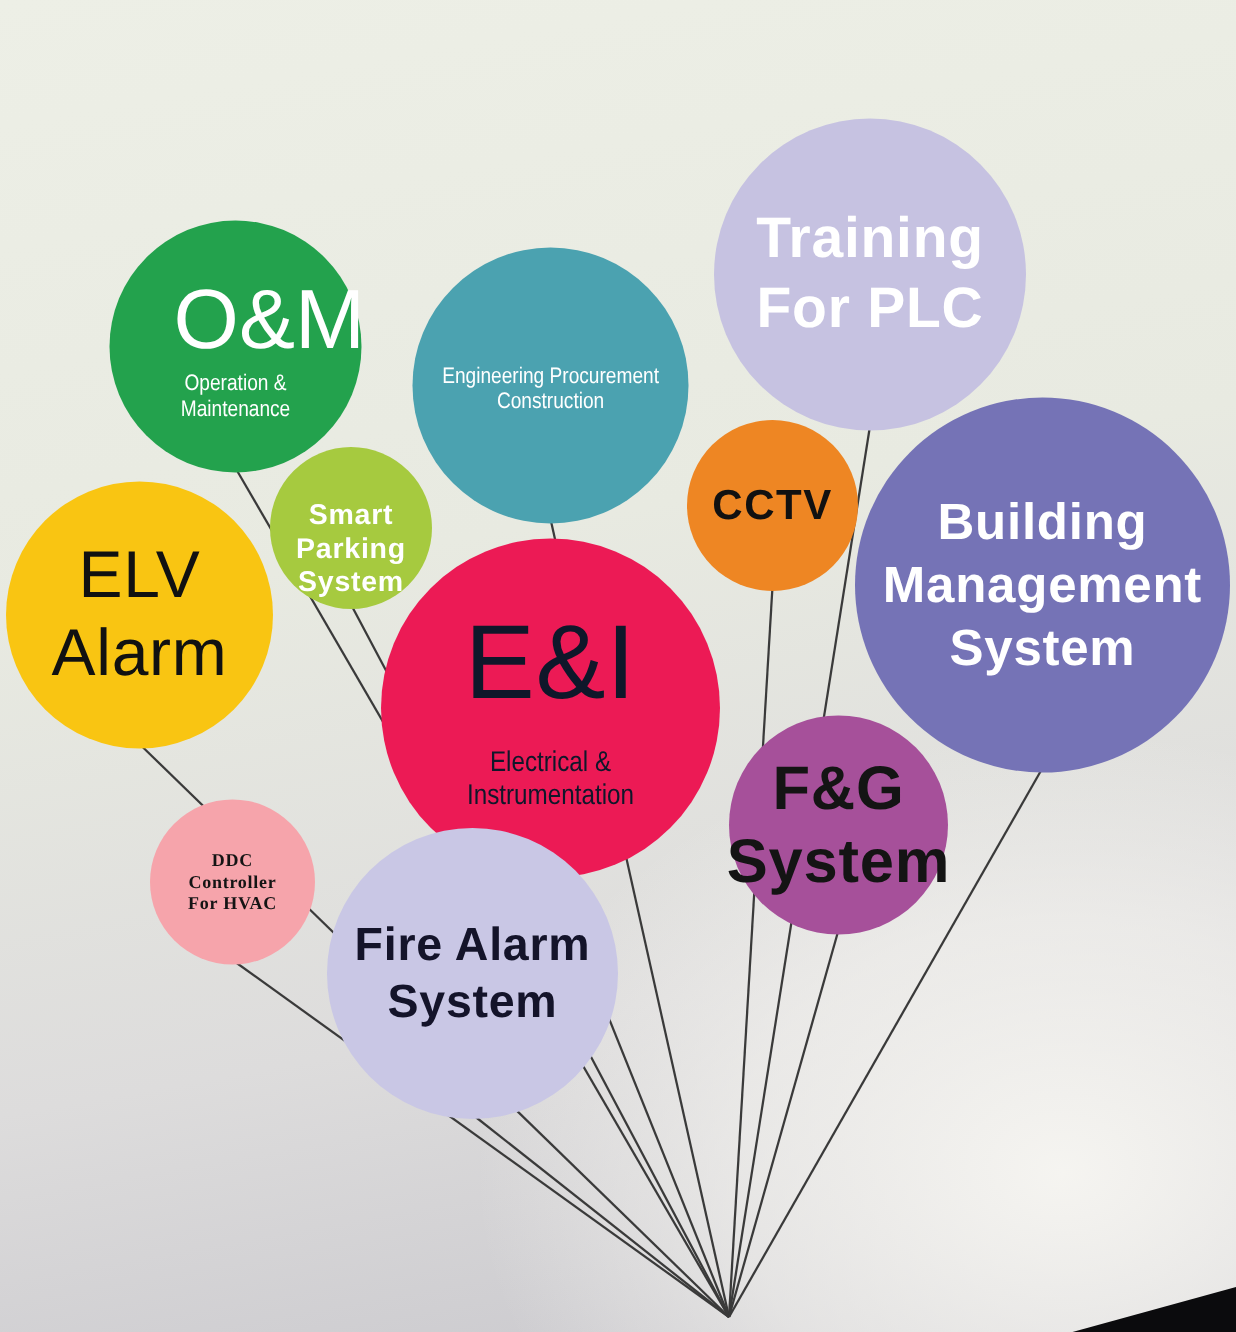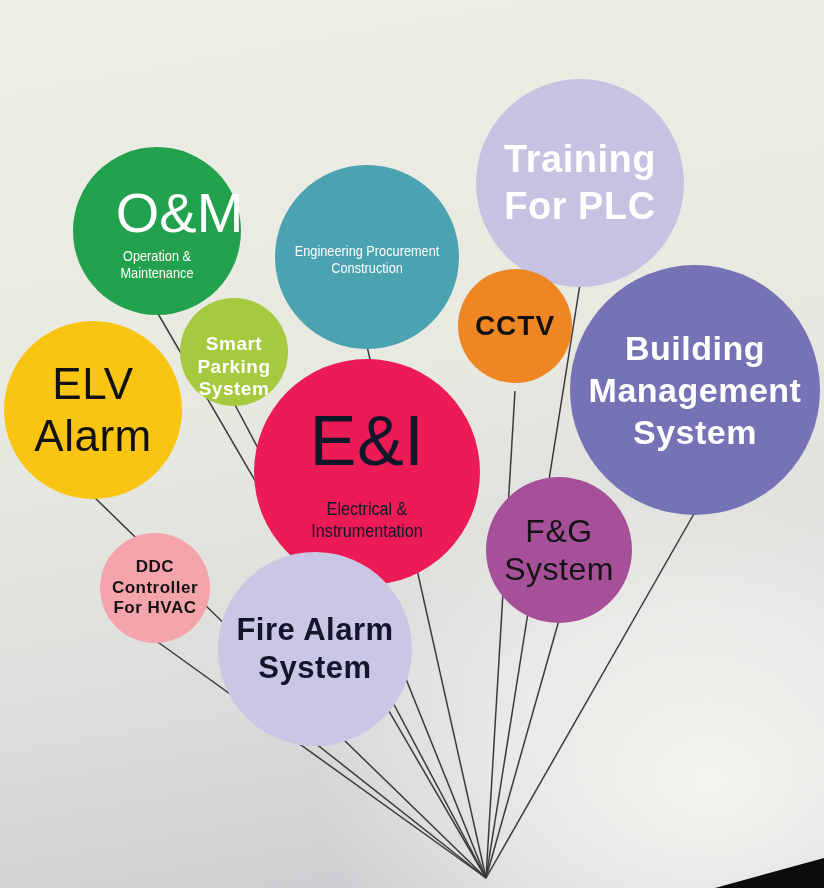--- a/index.html
+++ b/index.html
@@ -54,22 +54,22 @@
   .b-om .balloon-subtitle         { font-size: 15px; margin-top: 2px; }
   .b-epc .balloon-title           { font-size: 56px; font-weight: 400; letter-spacing: 2px; }
   .b-epc .balloon-subtitle        { font-size: 15px; }
   .b-training-plc .balloon-title  { font-size: 38px; font-weight: 700; line-height: 1.25; }
   .b-cctv .balloon-title          { font-size: 28px; font-weight: 700; letter-spacing: 1px; }
   .b-bms .balloon-title           { font-size: 34px; font-weight: 700; line-height: 1.24; }
   .b-smart-parking .balloon-title { font-size: 19px; font-weight: 700; line-height: 1.18; margin-top: 30px; }
   .b-elv .balloon-title           { font-size: 44px; font-weight: 400; line-height: 1.18; }
   .b-ei .balloon-title            { font-size: 70px; font-weight: 400; }
   .b-ei .balloon-subtitle         { font-size: 19px; }
-  .b-fg .balloon-title            { font-size: 32px; font-weight: 400; line-height: 1.2; }
-  .b-ddc .balloon-title           { font-size: 17px; font-weight: 700; line-height: 1.2; }
+  .b-fg .balloon-title            { font-size: 41px; font-weight: 700; line-height: 1.2; }
+  .b-ddc .balloon-title           { font-size: 12px; font-weight: 700; line-height: 1.2; font-family: Liberation Serif, serif; }
   .b-fire-alarm .balloon-title    { font-size: 31px; font-weight: 700; line-height: 1.22; }
 </style>
 </head>
 <body>
 
 <div id="stage">
   <svg id="string-layer" viewBox="0 0 824 888" xmlns="http://www.w3.org/2000/svg">
     <g id="strings-group">
         <line x1="157" y1="312" x2="486" y2="878" stroke="#3a3a3a" stroke-width="1.5"></line>
         <line x1="367" y1="346" x2="486" y2="878" stroke="#3a3a3a" stroke-width="1.5"></line>
@@ -91,21 +91,21 @@
         <div class="balloon-subtitle">Operation &amp; Maintenance</div>
       </div>
       <div class="balloon b-epc" style="left: 275px; top: 165px; width: 184px; height: 184px; background: rgb(75, 162, 176); color: rgb(255, 255, 255);">
         <div class="balloon-subtitle">Engineering Procurement
 Construction</div>
       </div>
       <div class="balloon b-training-plc" style="left: 476px; top: 79px; width: 208px; height: 208px; background: rgb(198, 194, 225); color: rgb(255, 255, 255);">
         <div class="balloon-title">Training
 For PLC</div>
       </div>
-      <div class="balloon b-cctv" style="left: 458px; top: 269px; width: 114px; height: 114px; background: rgb(238, 134, 35); color: rgb(17, 17, 17);">
+      <div class="balloon b-cctv" style="left: 458px; top: 280px; width: 114px; height: 114px; background: rgb(238, 134, 35); color: rgb(17, 17, 17);">
         <div class="balloon-title">CCTV</div>
       </div>
       <div class="balloon b-bms" style="left: 570px; top: 265px; width: 250px; height: 250px; background: rgb(117, 115, 182); color: rgb(255, 255, 255);">
         <div class="balloon-title">Building
 Management
 System</div>
       </div>
       <div class="balloon b-smart-parking" style="left: 180px; top: 298px; width: 108px; height: 108px; background: rgb(166, 202, 63); color: rgb(255, 255, 255);">
         <div class="balloon-title">Smart
 Parking

